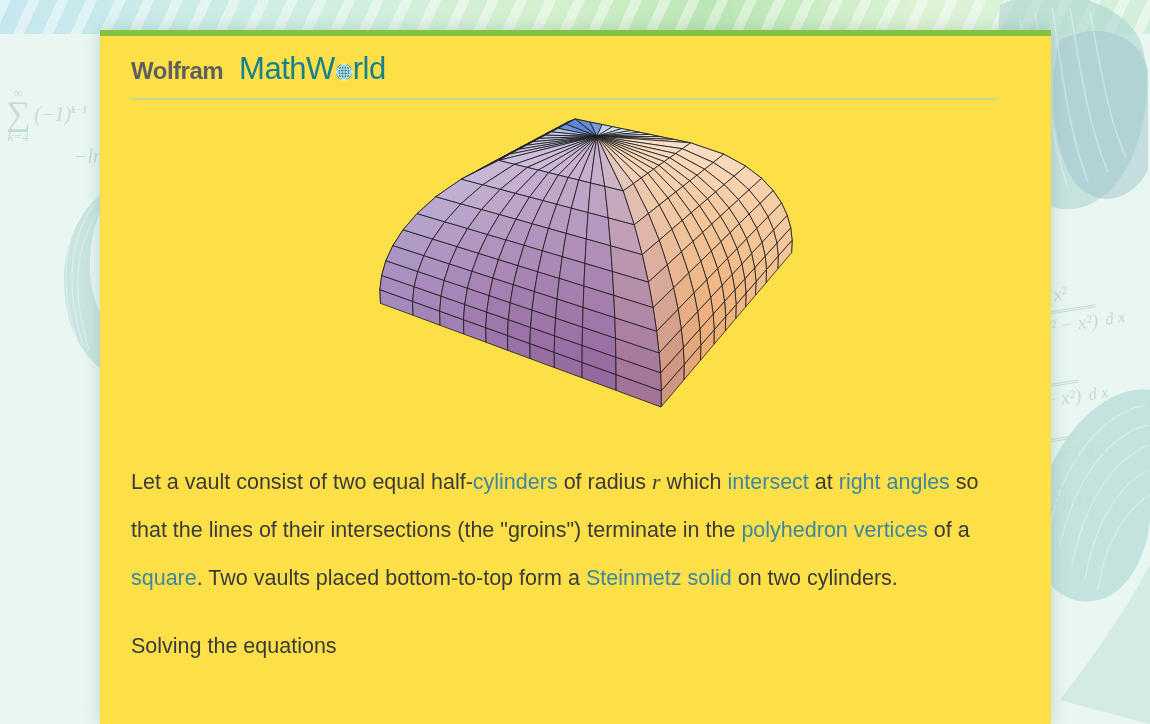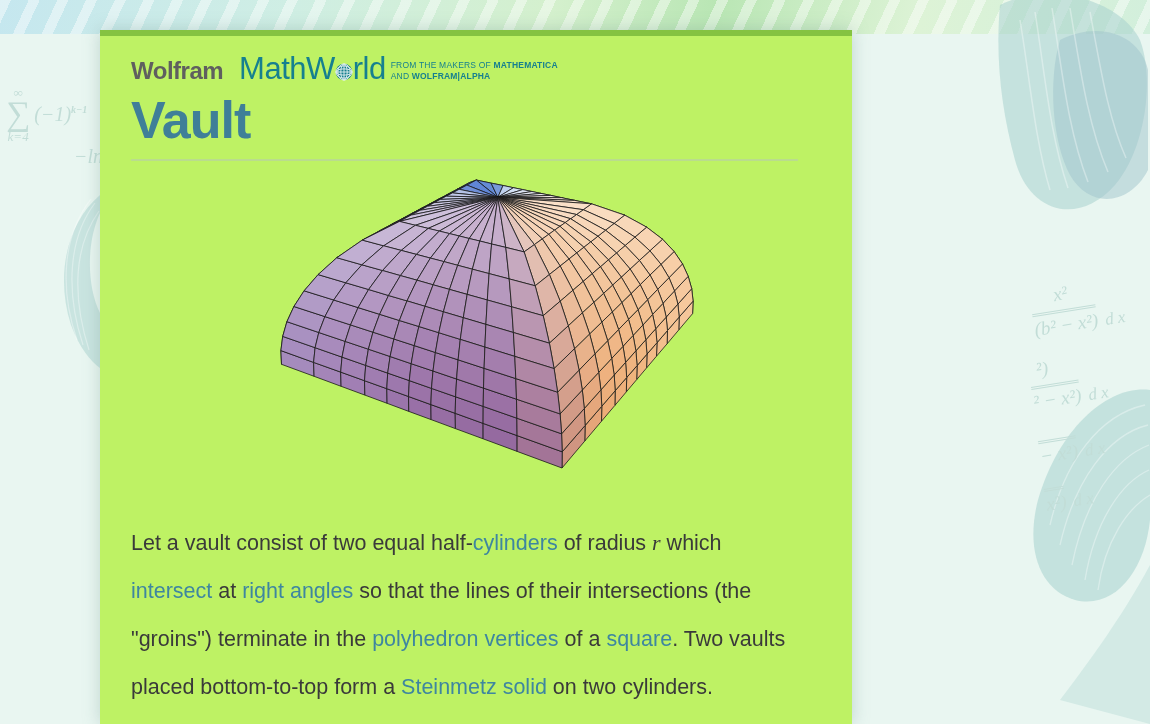--- a/index.html
+++ b/index.html
@@ -37,22 +37,22 @@
     font-family:"Liberation Serif",serif;display:flex;align-items:center;gap:4px;}
   .sum-col{display:flex;flex-direction:column;align-items:center;line-height:1;}
   .sum-col .lim{font-size:13px;font-style:italic;}
   .sum-col .sigma{font-size:34px;line-height:.9;}
   .sum-rest{font-size:20px;font-style:italic;}
   .sum-rest sup{font-size:10px;font-weight:bold;}
   .bg-minusln{position:absolute;left:74px;top:136px;color:var(--doodle);
     font-family:"Liberation Serif",serif;font-style:italic;font-size:20px;margin-top:9px;}
   
   .card{
-    position:absolute;left:100px;top:30px;width:752px;height:694px;
-    background:#bef264;border-top:6px solid var(--accent-green);
+    position:absolute;left:100px;top:30px;width:951px;height:694px;
+    background:#fde047;border-top:6px solid var(--accent-green);
     box-sizing:border-box;padding:0 54px 0 31px;
     box-shadow:0 0 16px rgba(110,150,140,.35);
   }
   
   .logo-row{margin-top:21px;display:flex;align-items:flex-start;}
   .logo-wolfram{color:#5f5f5f;font-size:24px;font-weight:700;letter-spacing:-.5px;}
   .logo-mathworld{color:var(--teal);font-size:31px;font-weight:400;letter-spacing:-.5px;margin-left:16px;line-height:24px;}
   .globe{display:inline-block;vertical-align:-2px;}
   .logo-tagline{color:var(--teal);font-size:8.5px;line-height:1.3;margin:3px 0 0 5px;letter-spacing:.2px;font-weight:400;}
   .logo-tagline b{font-weight:700;}
@@ -139,27 +139,22 @@
           <circle cx="9" cy="9" r="8.3" fill="#16808f"></circle>
           <g stroke="#ffffff" stroke-width="0.9" fill="none" opacity="0.9">
             <ellipse cx="9" cy="9" rx="3.2" ry="8.1"></ellipse>
             <ellipse cx="9" cy="9" rx="6.2" ry="8.1"></ellipse>
             <line x1="9" y1="0.9" x2="9" y2="17.1"></line>
             <ellipse cx="9" cy="9" rx="8.1" ry="3.1"></ellipse>
             <ellipse cx="9" cy="9" rx="8.1" ry="6.1"></ellipse>
             <line x1="0.9" y1="9" x2="17.1" y2="9"></line>
           </g>
         </svg><span>rld</span></span>
-    <span class="logo-tagline">
-      <span>FROM THE MAKERS OF </span><b>MATHEMATICA</b><br>
-      <span>AND </span><b>WOLFRAM|ALPHA</b>
-    </span>
   </div>
 
-  <h1 class="page-title">Vault</h1>
   <hr class="title-rule">
 
   <div class="figure-wrap">
     <svg id="vault-svg" width="430" height="298" viewBox="0 0 430 298">
         <polygon points="212.7,74.1 184.1,67.0 184.2,77.9 212.8,85.3" fill="rgb(79,121,207)" stroke="#191919" stroke-width="0.8" stroke-linejoin="round"></polygon>
         <polygon points="184.1,67.0 164.8,78.9 164.9,90.2 184.2,77.9" fill="rgb(72,117,208)" stroke="#191919" stroke-width="0.8" stroke-linejoin="round"></polygon>
         <polygon points="212.8,63.5 184.4,56.6 184.1,67.0 212.7,74.1" fill="rgb(80,122,207)" stroke="#191919" stroke-width="0.8" stroke-linejoin="round"></polygon>
         <polygon points="184.4,56.6 165.2,68.1 164.8,78.9 184.1,67.0" fill="rgb(73,118,208)" stroke="#191919" stroke-width="0.8" stroke-linejoin="round"></polygon>
         <polygon points="213.0,53.3 185.0,46.6 184.4,56.6 212.8,63.5" fill="rgb(81,123,207)" stroke="#191919" stroke-width="0.8" stroke-linejoin="round"></polygon>
         <polygon points="236.2,80.0 212.7,74.1 212.8,85.3 236.2,91.3" fill="rgb(100,138,211)" stroke="#191919" stroke-width="0.8" stroke-linejoin="round"></polygon>
@@ -555,13 +550,14 @@
         <polygon points="282.1,193.6 302.5,173.7 307.1,195.1 285.6,217.2" fill="rgb(214,164,146)" stroke="#191919" stroke-width="0.8" stroke-linejoin="round"></polygon>
         <polygon points="244.5,224.2 288.1,238.9 289.6,258.8 244.9,243.2" fill="rgb(168,123,156)" stroke="#191919" stroke-width="0.8" stroke-linejoin="round"></polygon>
         <polygon points="241.4,157.5 277.4,168.2 282.1,193.6 242.8,181.4" fill="rgb(181,142,171)" stroke="#191919" stroke-width="0.8" stroke-linejoin="round"></polygon>
         <polygon points="243.8,203.6 285.6,217.2 288.1,238.9 244.5,224.2" fill="rgb(172,128,160)" stroke="#191919" stroke-width="0.8" stroke-linejoin="round"></polygon>
         <polygon points="242.8,181.4 282.1,193.6 285.6,217.2 243.8,203.6" fill="rgb(176,135,165)" stroke="#191919" stroke-width="0.8" stroke-linejoin="round"></polygon>
       </svg>
   </div>
 
   <p class="body-text" id="paragraph1"><span>Let a vault consist of two equal half-</span><a href="#">cylinders</a><span> of radius </span><span class="math-var">r</span><span> which </span><a href="#">intersect</a><span> at </span><a href="#">right angles</a><span> so that the lines of their intersections (the "groins") terminate in the </span><a href="#">polyhedron vertices</a><span> of a </span><a href="#">square</a><span>. Two vaults placed bottom-to-top form a </span><a href="#">Steinmetz solid</a><span> on two cylinders.</span></p>
 
+  <p class="body-text solving-text">Solving the equations</p>
 </div>
 
 </body></html>

